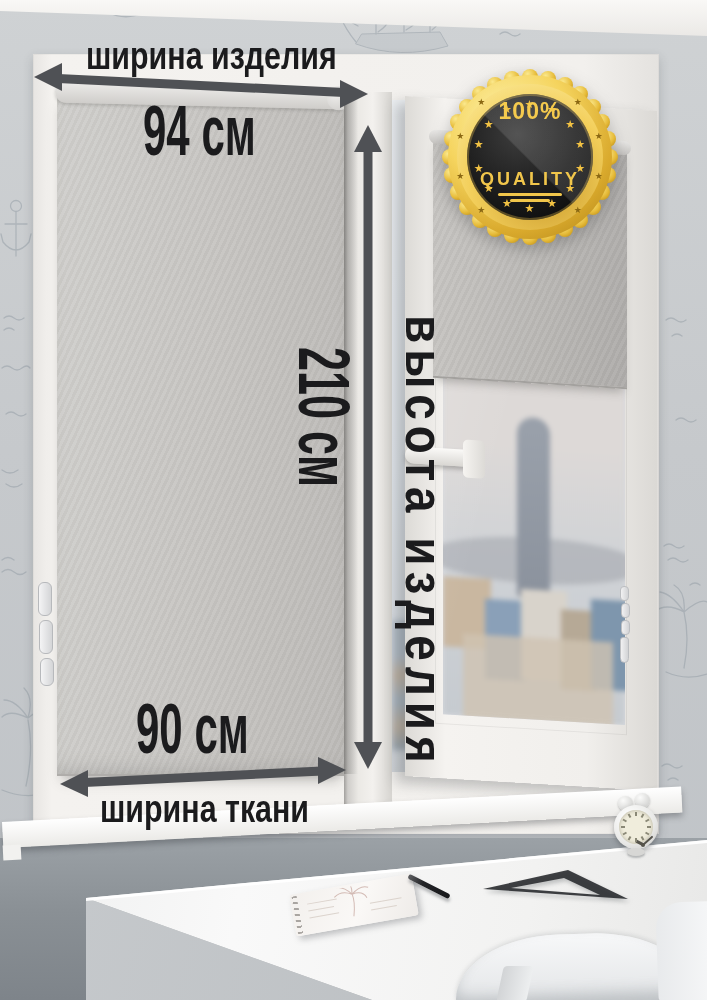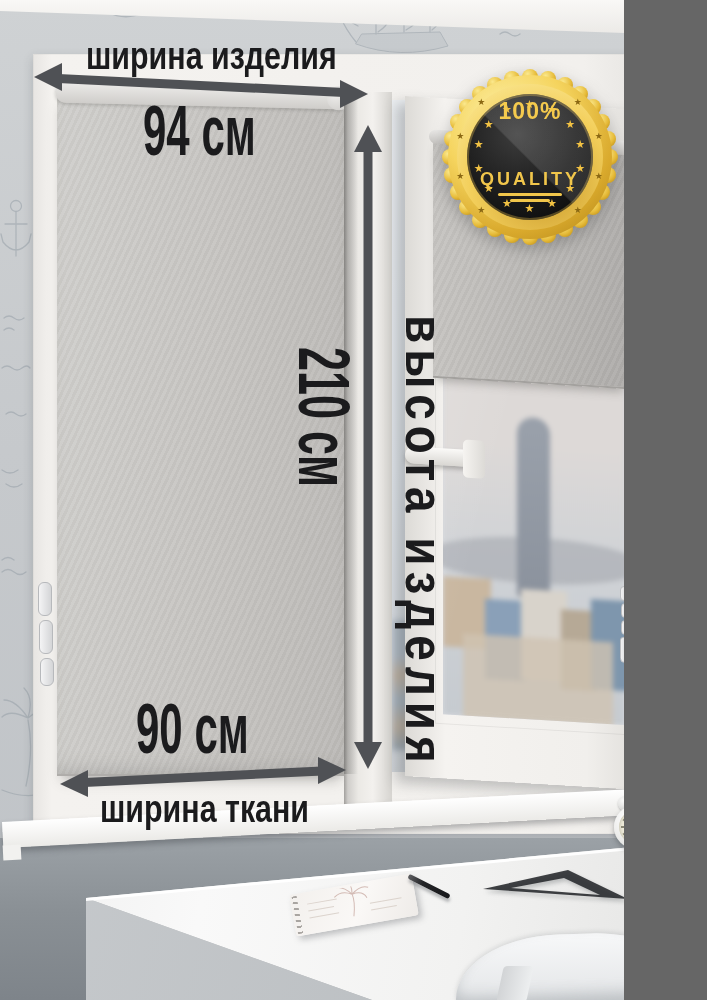--- a/index.html
+++ b/index.html
@@ -1,17 +1,17 @@
 <!DOCTYPE html>
 <html><head>
 <meta charset="utf-8">
 <style>
   html,body{margin:0;padding:0;background:#666;}
   .stage{
-    position:relative;width:624px;height:1000px;overflow:hidden;
+    position:relative;width:707px;height:1000px;overflow:hidden;
     font-family:"Liberation Sans", sans-serif;
     --dim-text:#1b1b1d; --arrow:#4f5155; --gold:#f2c243; --gold-dark:#8a6712;
     background:#c7cacc;
   }
   .abs{position:absolute;}
 
   
   .wallpaper{inset:0;background:linear-gradient(180deg,#cfd2d4 0%,#c6c9cc 45%,#bfc3c7 100%);}
   .doodles{inset:0;width:707px;height:1000px;}
 

